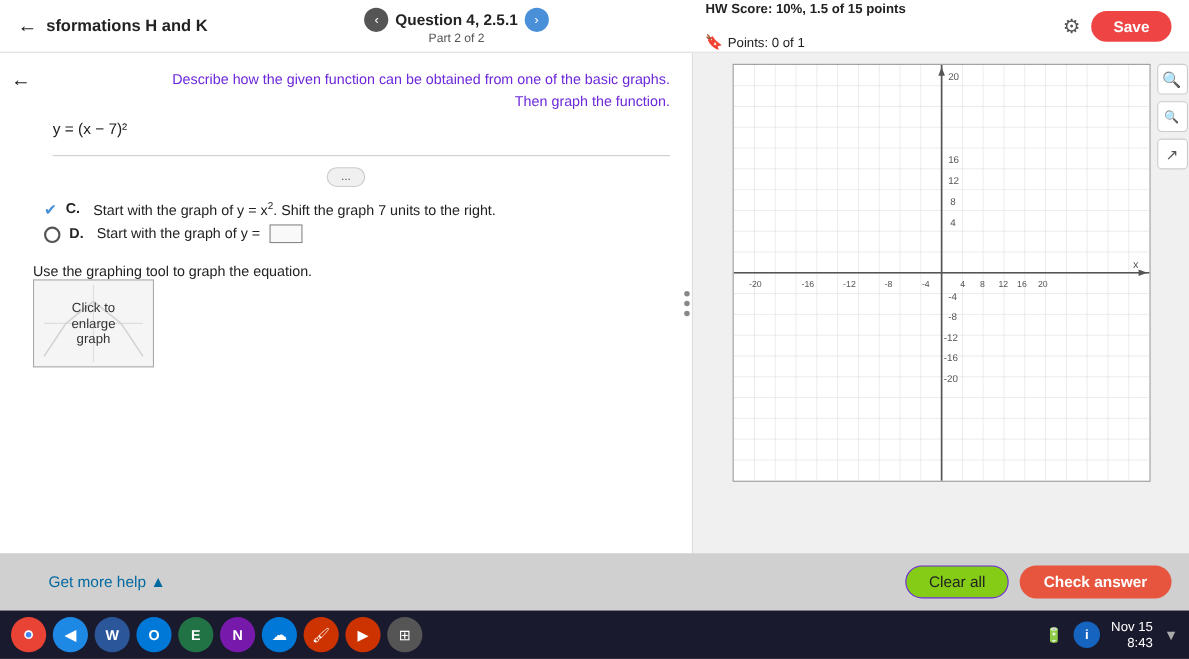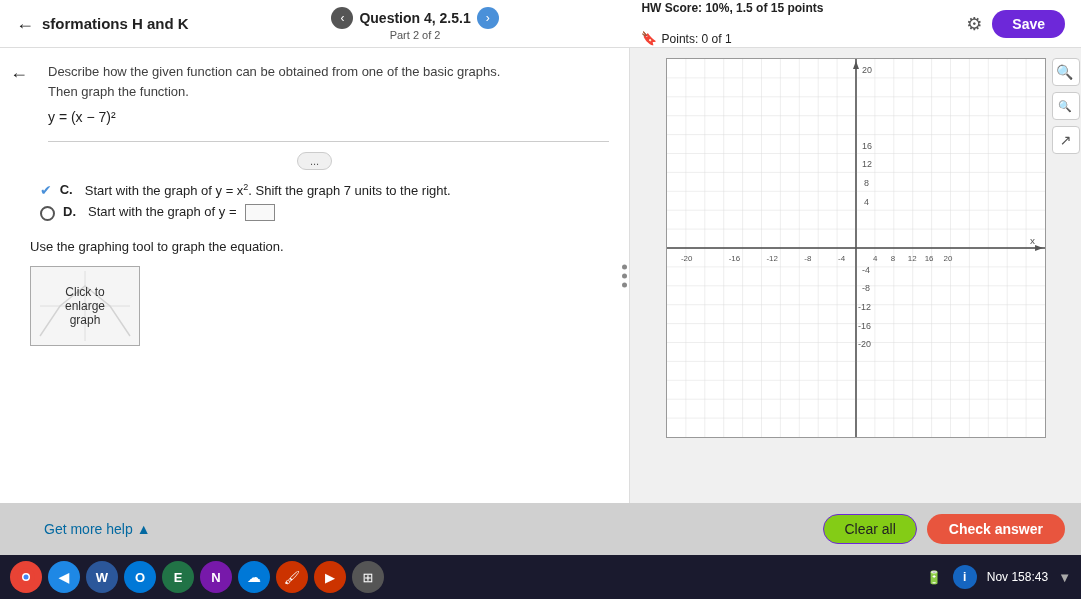--- a/index.html
+++ b/index.html
@@ -92,21 +92,21 @@
       display: flex;
       align-items: center;
       gap: 10px;
     }
     .gear-icon {
       font-size: 18px;
       color: #555;
       cursor: pointer;
     }
     .save-btn {
-      background: #6d28d9;
+      background: #ef4444;
       color: #fff;
       border: none;
       border-radius: 20px;
       padding: 6px 20px;
       font-size: 14px;
       font-weight: 600;
       cursor: pointer;
     }
 
     
@@ -131,22 +131,23 @@
       position: absolute;
       left: 10px;
       top: 14px;
       font-size: 18px;
       cursor: pointer;
       color: #222;
     }
     .question-description {
       margin-left: 28px;
       font-size: 13px;
-      color: #404040;
+      color: #6d28d9;
       line-height: 1.5;
+      text-align: right;
     }
     .equation {
       font-size: 14px;
       margin: 8px 0 8px 28px;
       color: #222;
     }
     .divider {
       border: none;
       border-top: 1px solid #ccc;
       margin: 8px 0 8px 28px;
@@ -204,21 +205,21 @@
       background: #f9f9f9;
     }
     sup { font-size: 9px; }
     .graphing-section {
       margin-top: 12px;
       margin-left: 10px;
     }
     .graphing-label {
       font-size: 13px;
       color: #222;
-      margin-bottom: 12px;
+      margin-bottom: 0;
     }
     .enlarge-box {
       width: 110px;
       height: 80px;
       border: 1px solid #aaa;
       background: #f5f5f5;
       display: flex;
       flex-direction: column;
       align-items: center;
       justify-content: center;
@@ -356,21 +357,21 @@
     .taskbar-time {
       margin-left: auto;
       color: #fff;
       font-size: 13px;
       display: flex;
       align-items: center;
       gap: 10px;
     }
     .taskbar-date {
       display: flex;
-      flex-direction: row;
+      flex-direction: column;
       align-items: flex-end;
       font-size: 12px;
       color: #fff;
     }
   </style>
 </head>
 <body>
 
 <div class="top-bar">
   <div class="top-bar-left">

